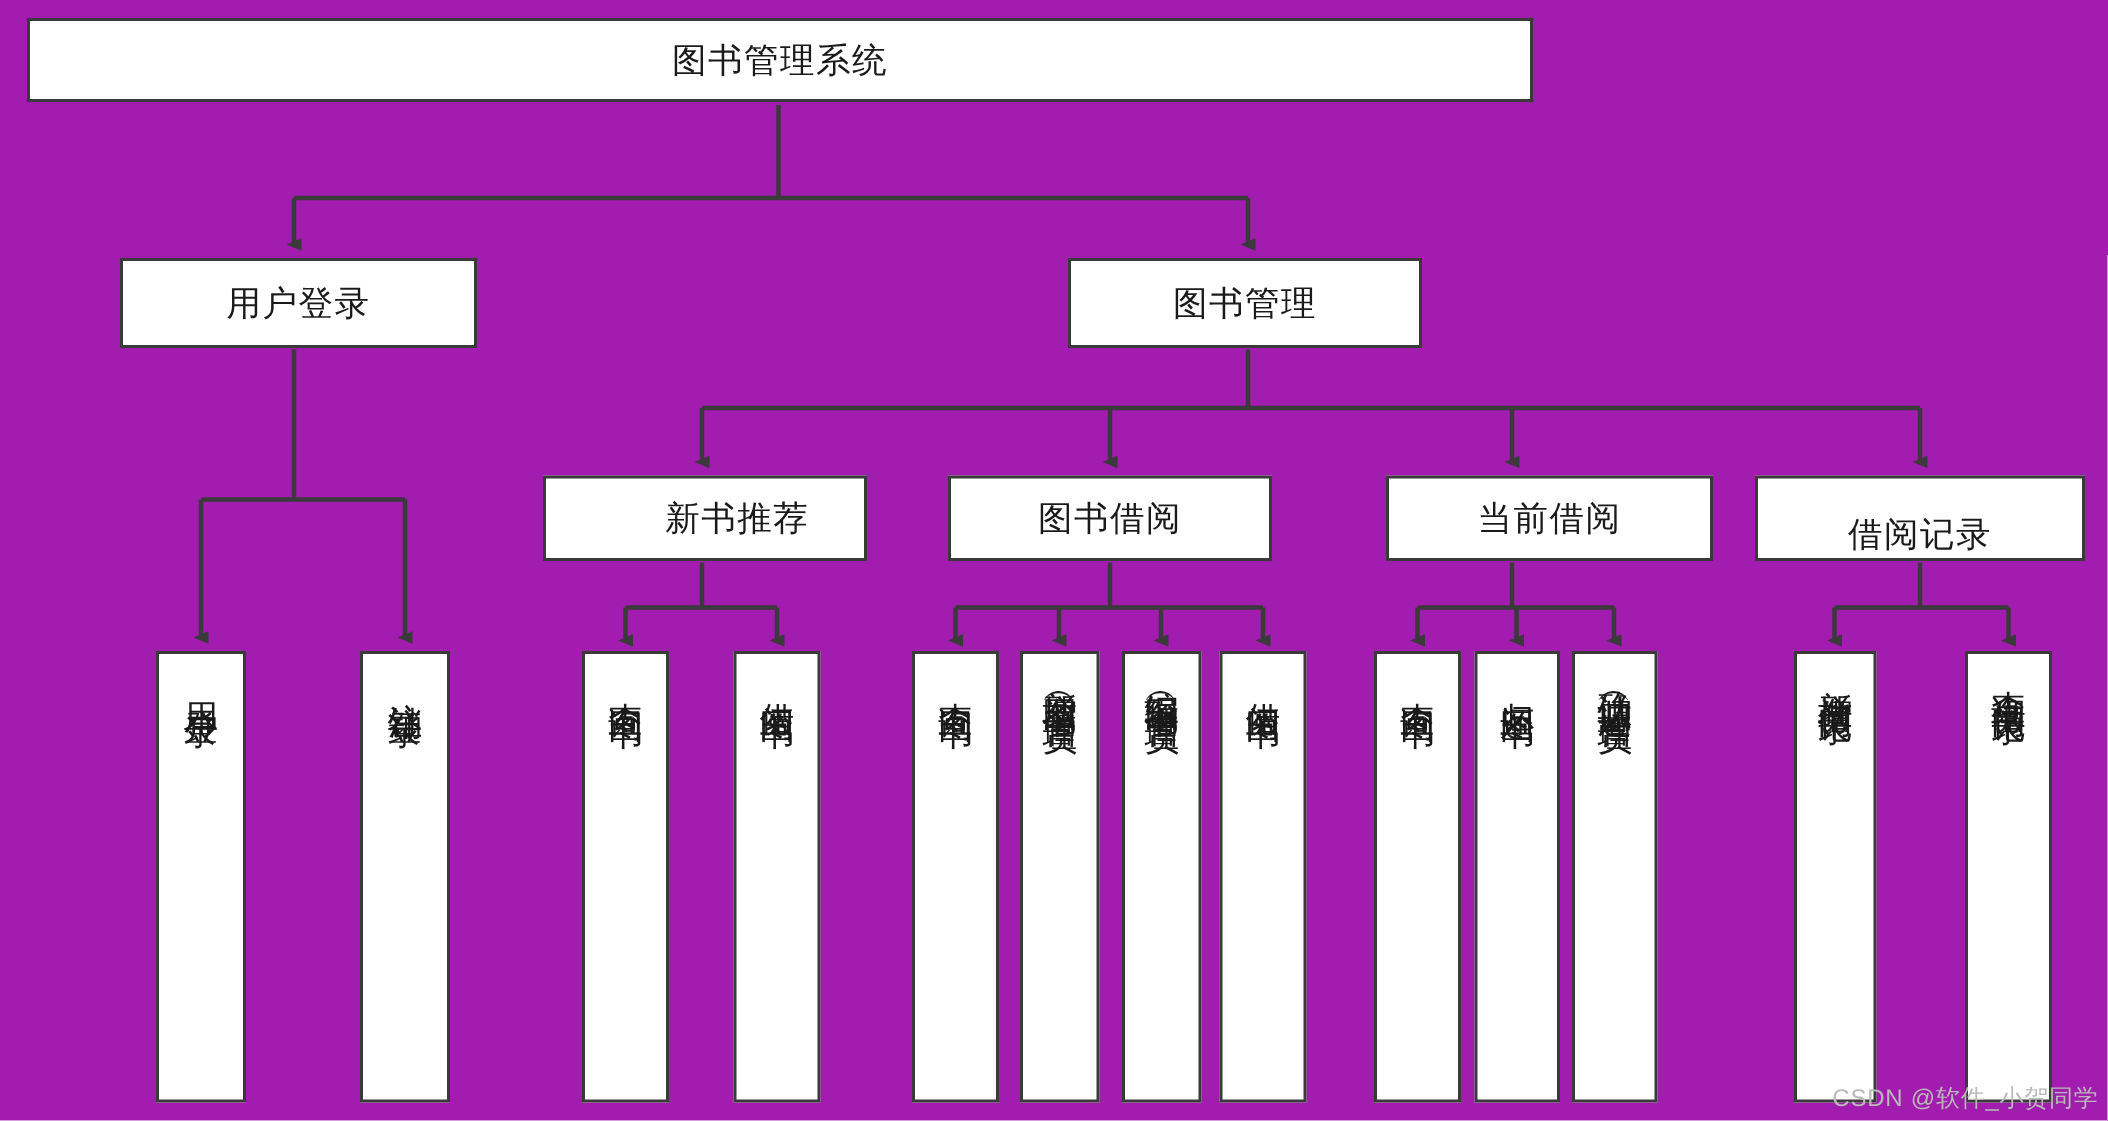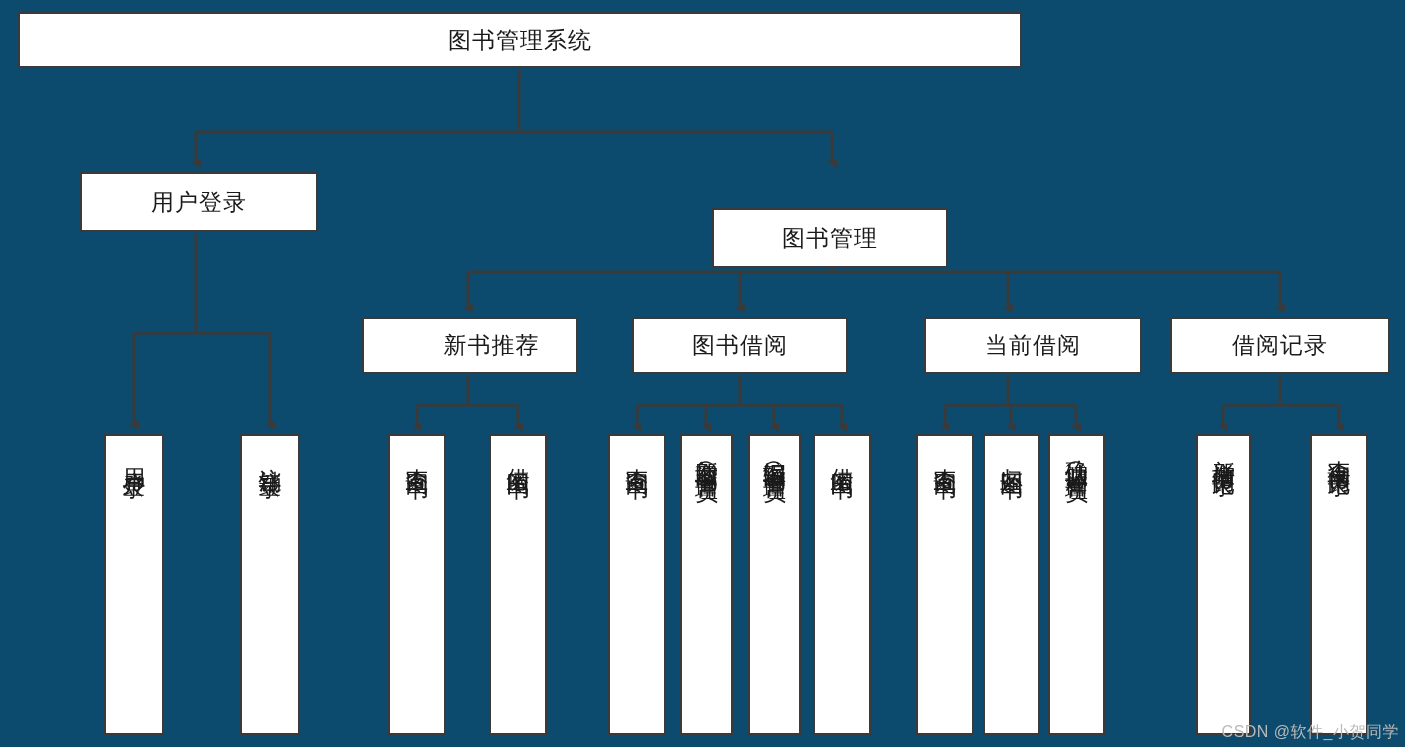--- a/index.html
+++ b/index.html
@@ -8,21 +8,21 @@
     padding: 0;
     background: #ffffff;
   }
   body {
     font-family: "Liberation Sans", "DejaVu Sans", sans-serif;
   }
   #canvas {
     position: relative;
     width: 1405px;
     height: 747px;
-    background: #0c4a6e;
+    background: #a21caf;
     overflow: hidden;
   }
   #wires {
     position: absolute;
     left: 0;
     top: 0;
     width: 1405px;
     height: 747px;
     pointer-events: none;
   }
@@ -130,34 +130,34 @@
     </g>
   </svg>
 
   <div class="node horiz" style="left:18px; top:12px; width:1004px; height:56px;">
     <span class="hlabel">图书管理系统</span>
   </div>
 
   <div class="node horiz" style="left:80px; top:172px; width:238px; height:60px;">
     <span class="hlabel">用户登录</span>
   </div>
-  <div class="node horiz" style="left:712px; top:172px; width:236px; height:60px;margin-top:36px;">
+  <div class="node horiz" style="left:712px; top:172px; width:236px; height:60px;">
     <span class="hlabel">图书管理</span>
   </div>
 
   <div class="node horiz" style="left:362px; top:317px; width:216px; height:57px;padding-left:43px;">
     <span class="hlabel">新书推荐</span>
   </div>
   <div class="node horiz" style="left:632px; top:317px; width:216px; height:57px;font-family:Liberation Mono, monospace;">
     <span class="hlabel">图书借阅</span>
   </div>
   <div class="node horiz" style="left:924px; top:317px; width:218px; height:57px;">
     <span class="hlabel">当前借阅</span>
   </div>
-  <div class="node horiz" style="left:1170px; top:317px; width:220px; height:57px;">
+  <div class="node horiz" style="left:1170px; top:317px; width:220px; height:57px;align-items:flex-end;">
     <span class="hlabel">借阅记录</span>
   </div>
 
   <div class="node vert" style="left:104px; top:434px; width:60px; height:301px;">
     <span class="vlabel">用户登录</span>
   </div>
   <div class="node vert" style="left:240px; top:434px; width:60px; height:301px;">
     <span class="vlabel">注销登录</span>
   </div>
 

